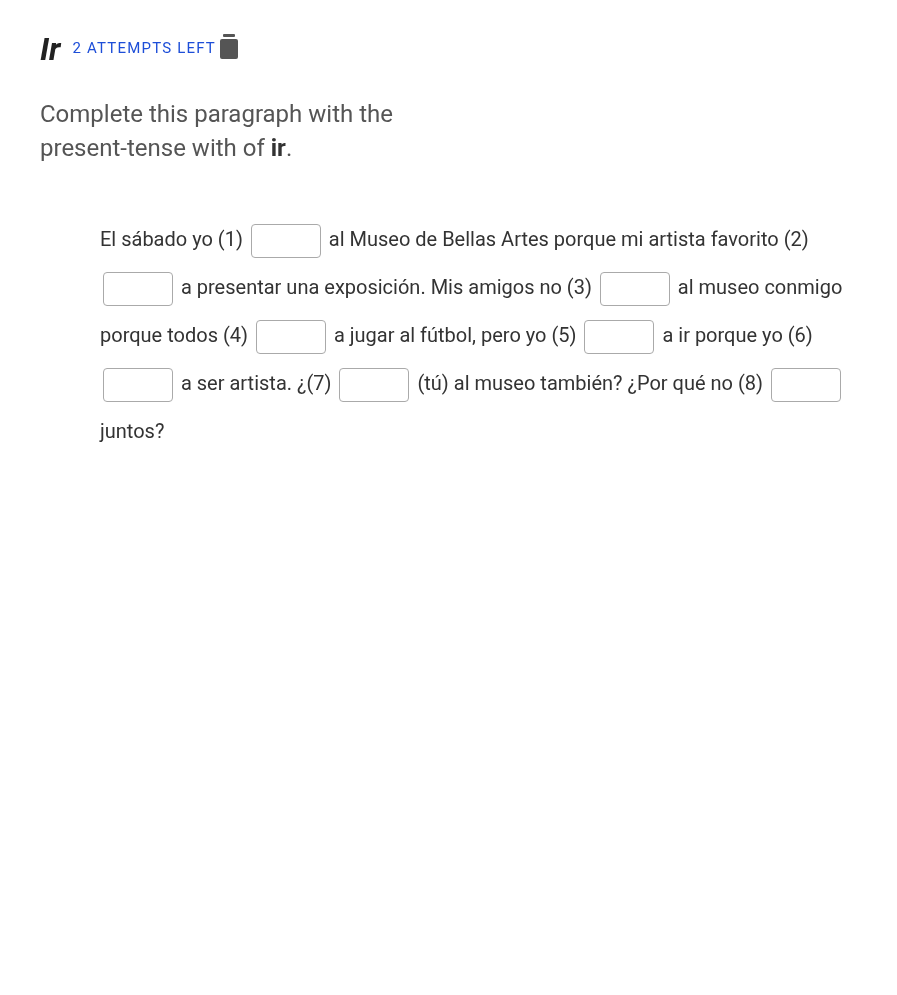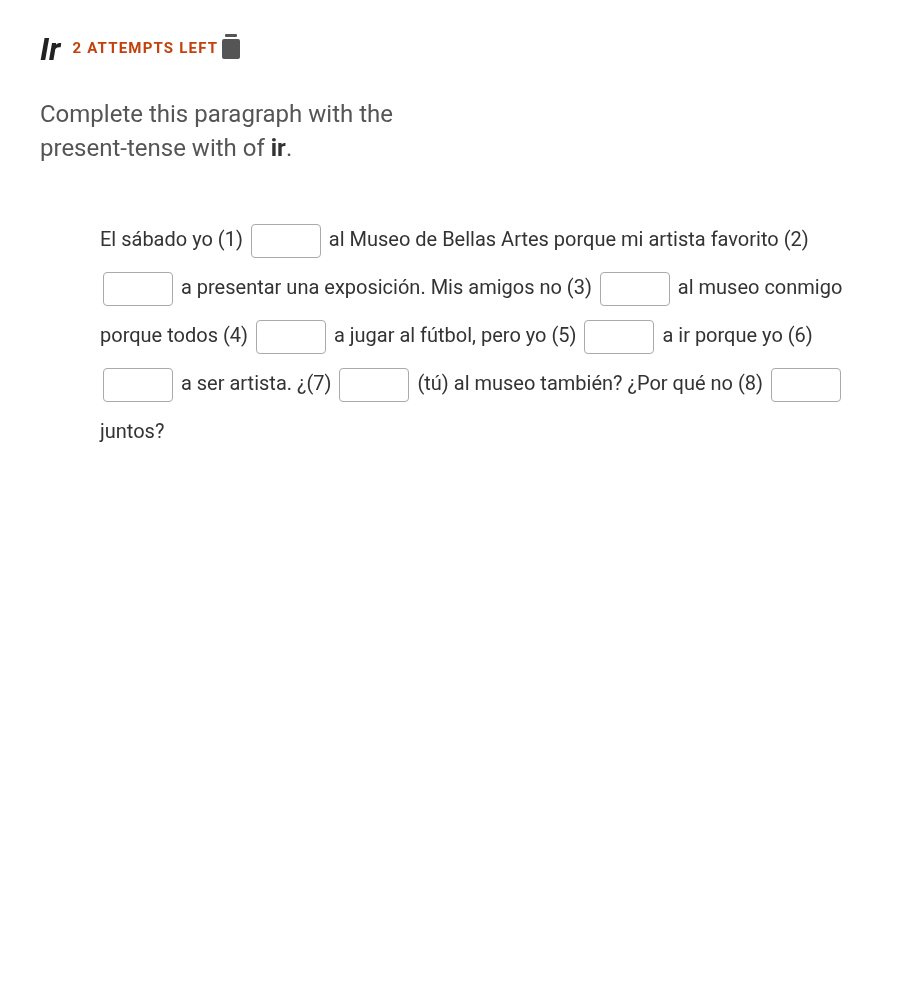--- a/index.html
+++ b/index.html
@@ -27,23 +27,23 @@
 
     .header-verb {
       font-size: 32px;
       font-weight: 700;
       font-style: italic;
       color: #222222;
     }
 
     .attempts-text {
       font-size: 15px;
-      font-weight: 700;
+      font-weight: 400;
       letter-spacing: 0.08em;
-      color: #c2410c;
+      color: #1d4ed8;
       text-transform: uppercase;
     }
 
     .attempts-icon {
       display: inline-block;
       width: 18px;
       height: 20px;
       background: #555555;
       border-radius: 2px;
       margin-left: 4px;

